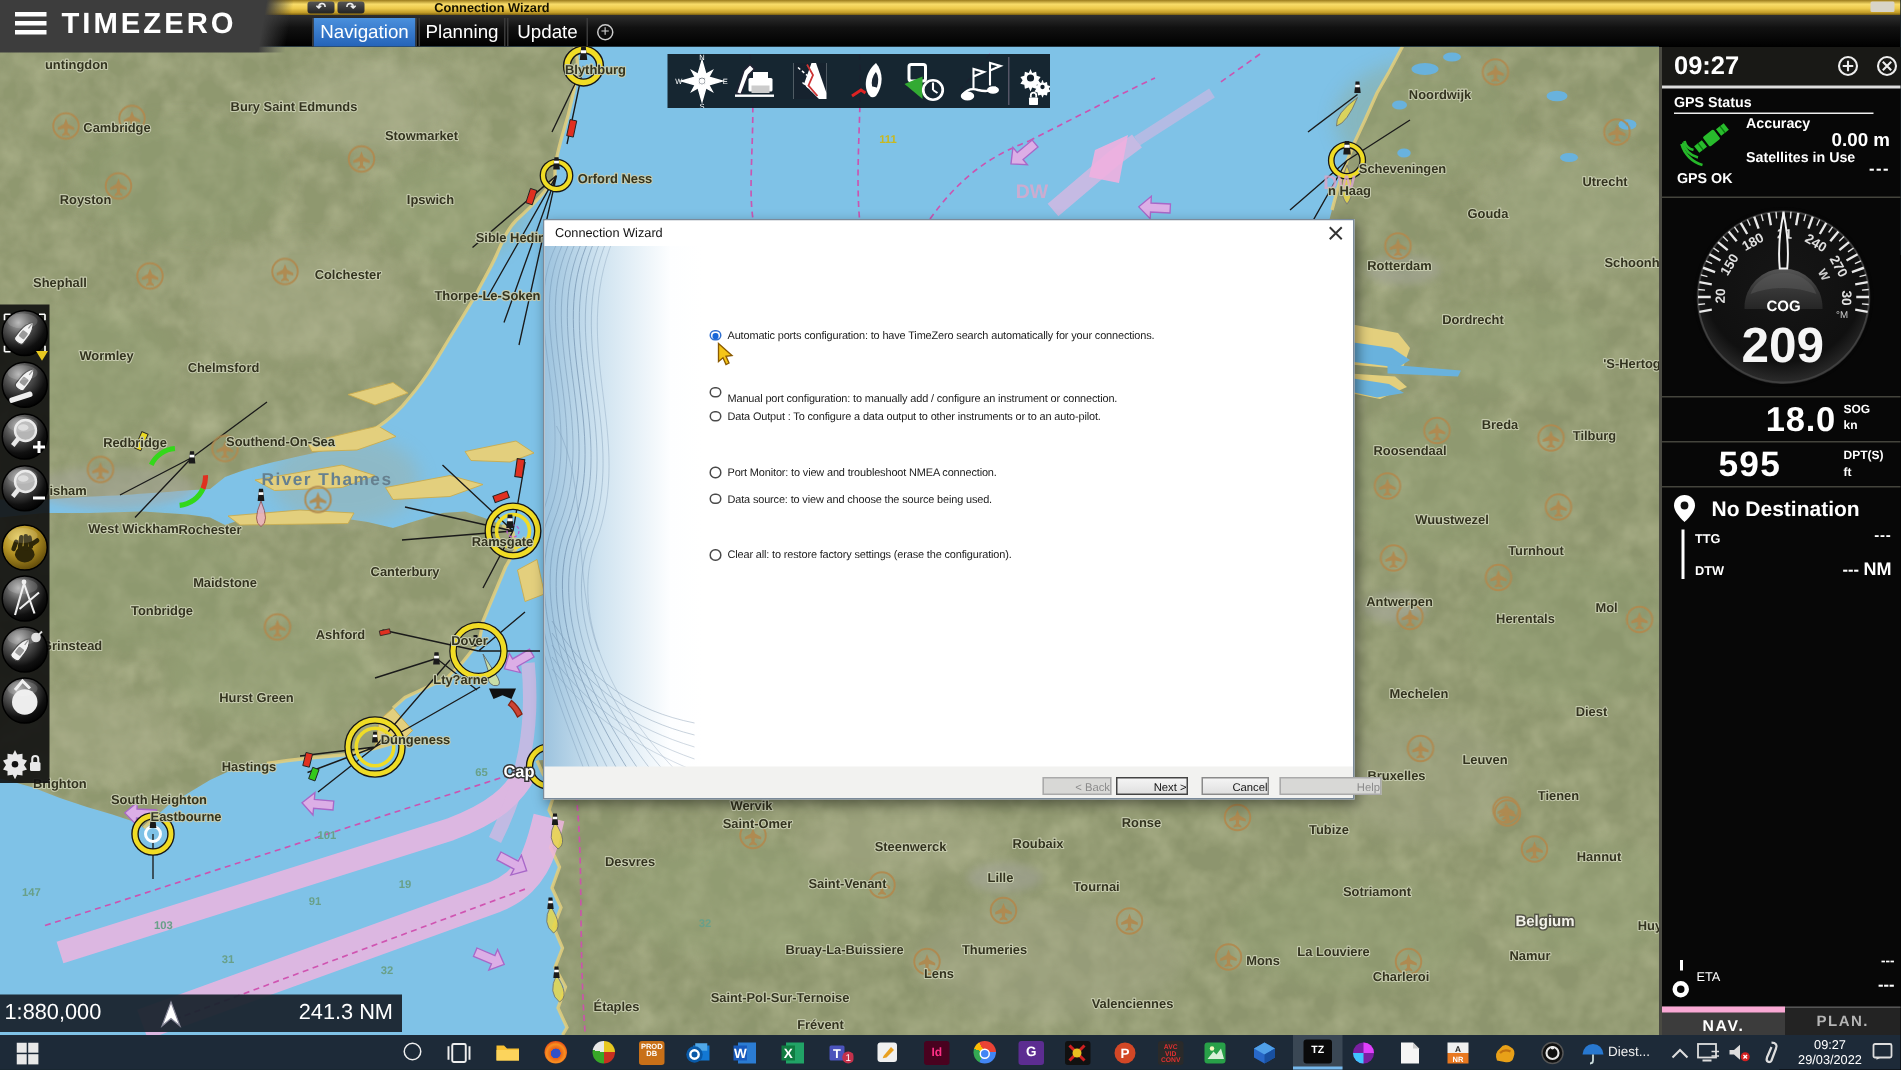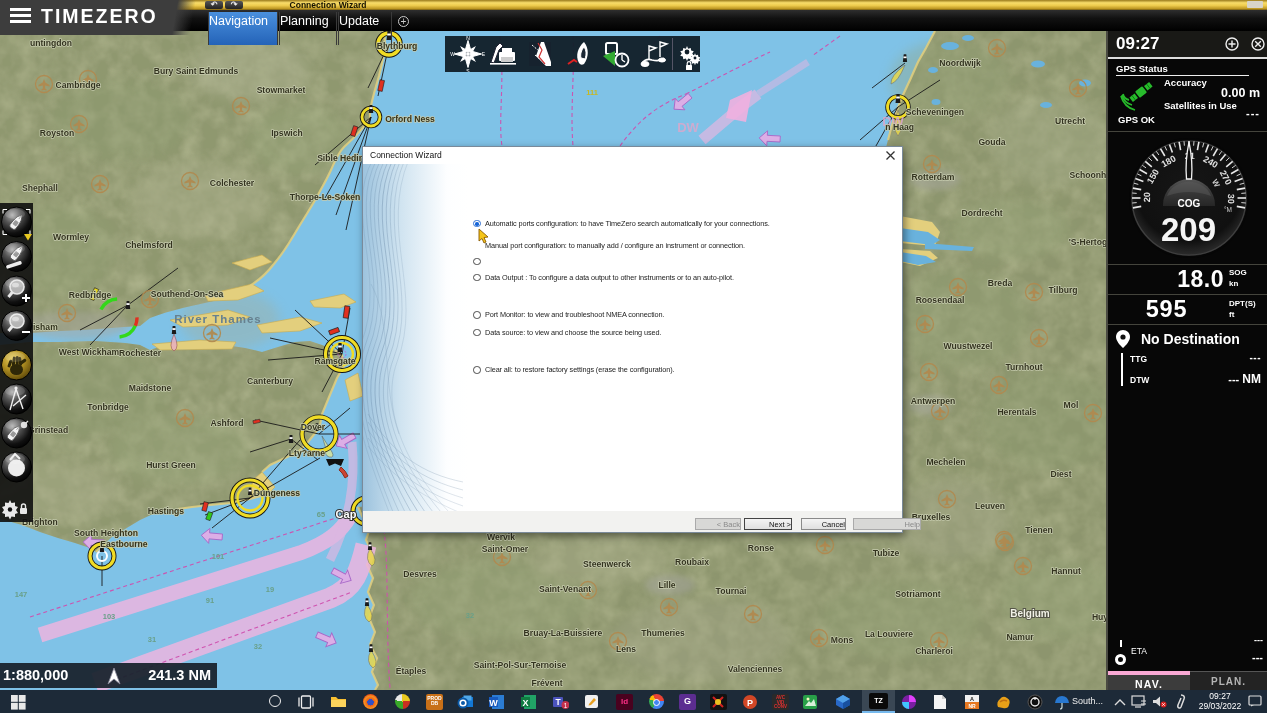--- a/index.html
+++ b/index.html
@@ -15,21 +15,21 @@
 #logo{position:absolute;left:0;top:0;width:196px;height:35px;
  background:linear-gradient(100deg,#3d3d3d 0 88%,rgba(40,40,40,0) 97%);}
 #logo .burger{position:absolute;left:10px;top:8px;width:21px;height:17px}
 #logo .burger i{display:block;height:3px;background:#fff;margin-bottom:3.2px}
 #logo .tz{position:absolute;left:41px;top:5px;color:#fff;font-weight:bold;font-size:19.5px;letter-spacing:2px}
 #cwtitle{position:absolute;left:258px;top:0px;width:140px;height:10px;color:#151200;
  font-size:8.5px;font-weight:bold;text-align:center;line-height:10px}
 .undo{position:absolute;top:1px;height:8px;width:18px;background:linear-gradient(#555,#222);
  border-radius:2px;color:#eee;font-size:8px;font-weight:bold;text-align:center;line-height:8px}
 #minbtn{position:absolute;right:4px;top:1px;width:16px;height:7px;background:#d8d4c8;border-radius:1px}
-.tab{position:absolute;top:12px;height:33px;color:#fff;font-size:12.5px;text-align:left;
+.tab{position:absolute;top:12px;height:19px;color:#fff;font-size:12.5px;text-align:center;
  line-height:19px;border-right:1px solid #3a3a3a;border-left:1px solid #3a3a3a}
 #tabnav{left:208px;width:70px;background:linear-gradient(#4a90dd,#2463b8)}
 #tabplan{left:279px;width:58px}
 #tabupd{left:338px;width:54px}
 #tabplus{position:absolute;left:398px;top:16px;width:11px;height:11px;border:1px solid #ccc;
  border-radius:50%;color:#ccc;font-size:10px;line-height:9.5px;text-align:center}
 </style></head><body>
 <div id="stage">
 <div id="maparea">
 <svg width="1106" height="659" viewBox="0 31 1106 659" xmlns="http://www.w3.org/2000/svg">
@@ -548,21 +548,21 @@
             <ellipse cx="15" cy="114.5" rx="10" ry="5"></ellipse>
  <ellipse cx="15" cy="154" rx="10" ry="5"></ellipse>
             <ellipse cx="15" cy="188" rx="10" ry="5"></ellipse>
  <ellipse cx="15" cy="222" rx="10" ry="5"></ellipse>
             <ellipse cx="15" cy="256" rx="10" ry="5"></ellipse>
 </g>
 </g>
 </svg>
 </div>
 
-<div class="abs" style="left:0;top:663px;width:217px;height:24.5px;background:rgba(26,36,46,0.95);color:#fff;font-weight:bold;font-size:14.5px">
+<div class="abs" style="left:0;top:663px;width:268px;height:24.5px;background:rgba(26,36,46,0.95);color:#fff;font-weight:normal;font-size:14.5px">
  <span class="abs" style="left:3px;top:4px">1:880,000</span>
  <svg class="abs" style="left:104px;top:3px" width="20" height="20">
         <path d="M10,2 L16,18 L10,13 L4,18 Z" fill="#fff" stroke="#889" stroke-width="0.8"></path>
       </svg>
  <span class="abs" style="right:6px;top:4px">241.3 NM</span>
 </div>
 
 <div class="abs" style="left:362px;top:146px;width:541px;height:387px;background:#fff;border:1px solid #7a8a9a;box-shadow:2px 3px 8px rgba(0,0,0,0.45)">
  <div class="abs" style="left:0;top:0;width:100%;height:17px;background:#fff">
   <span class="abs" style="left:7px;top:3px;font-size:8.5px;color:#111">Connection Wizard</span>
@@ -601,21 +601,21 @@
     <path d="M8,120 C30,160 18,220 36,270" stroke-width="0.3"></path>
    </g>
   </svg>
  </div>
 
  <div class="radio" style="top:72.9px;border-color:#2f6fd0">
         <span class="rdot"></span>
       </div>
  <div class="rtx" style="top:72px">Automatic ports configuration: to have TimeZero search automatically for your connections.</div>
  <div class="radio" style="top:110.9px"></div>
- <div class="rtx" style="top:94px">Manual port configuration: to manually add / configure an instrument or connection.</div>
+ <div class="rtx" style="top:114px">Manual port configuration: to manually add / configure an instrument or connection.</div>
  <div class="radio" style="top:126.8px"></div>
  <div class="rtx" style="top:126px">Data Output : To configure a data output to other instruments or to an auto-pilot.</div>
  <div class="radio" style="top:164px"></div>
  <div class="rtx" style="top:163.3px">Port Monitor: to view and troubleshoot NMEA connection.</div>
  <div class="radio" style="top:181.6px"></div>
  <div class="rtx" style="top:181px">Data source: to view and choose the source being used.</div>
  <div class="radio" style="top:219.1px"></div>
  <div class="rtx" style="top:218.4px">Clear all: to restore factory settings (erase the configuration).</div>
  <svg class="abs" style="left:115px;top:81px" width="13" height="16">
         <path d="M1,1 L10,9 L6,9.5 L8,14 L6,15 L4,10.5 L1,13 Z" fill="#f5c518" stroke="#8a5a00" stroke-width="0.9"></path>
@@ -881,21 +881,21 @@
         </svg></div>
  <div class="ti" style="left:1027px"><svg width="17" height="16">
           <circle cx="8" cy="8" r="7" fill="#101010" stroke="#555"></circle>
           <circle cx="8" cy="8" r="4" fill="none" stroke="#e8e8e8" stroke-width="1.4"></circle>
           <circle cx="8" cy="4.5" r="1.2" fill="#e8e8e8"></circle>
         </svg></div>
  <div class="ti" style="left:1054px"><svg width="17" height="16">
           <path d="M8,2 Q14,2 15,9 L8,9 L1,9 Q2,2 8,2 Z" fill="#2878d0"></path>
           <path d="M8,9 L8,13 Q8,15 6,15" stroke="#cdd" stroke-width="1.2" fill="none"></path>
         </svg></div>
- <span class="abs" style="left:1072px;top:6px;color:#eee;font-size:9px">South...</span>
+ <span class="abs" style="left:1072px;top:6px;color:#eee;font-size:9px">Diest...</span>
  <svg class="abs" style="left:1114px;top:8px" width="12" height="8">
         <path d="M1,7 L6,2 L11,7" fill="none" stroke="#ddd" stroke-width="1.4"></path>
       </svg>
  <svg class="abs" style="left:1131px;top:5px" width="16" height="13">
         <rect x="1" y="1" width="12" height="9" fill="none" stroke="#ddd" stroke-width="1.2"></rect>
         <path d="M4,12 L10,12" stroke="#ddd" stroke-width="1.2"></path>
         <path d="M10,6 l5,0 m-5,3 l5,0" stroke="#ddd" stroke-width="1"></path>
       </svg>
  <svg class="abs" style="left:1152px;top:5px" width="16" height="13">
         <path d="M1,5 L4,5 L8,1.5 L8,11.5 L4,8 L1,8 Z" fill="#ddd"></path>

